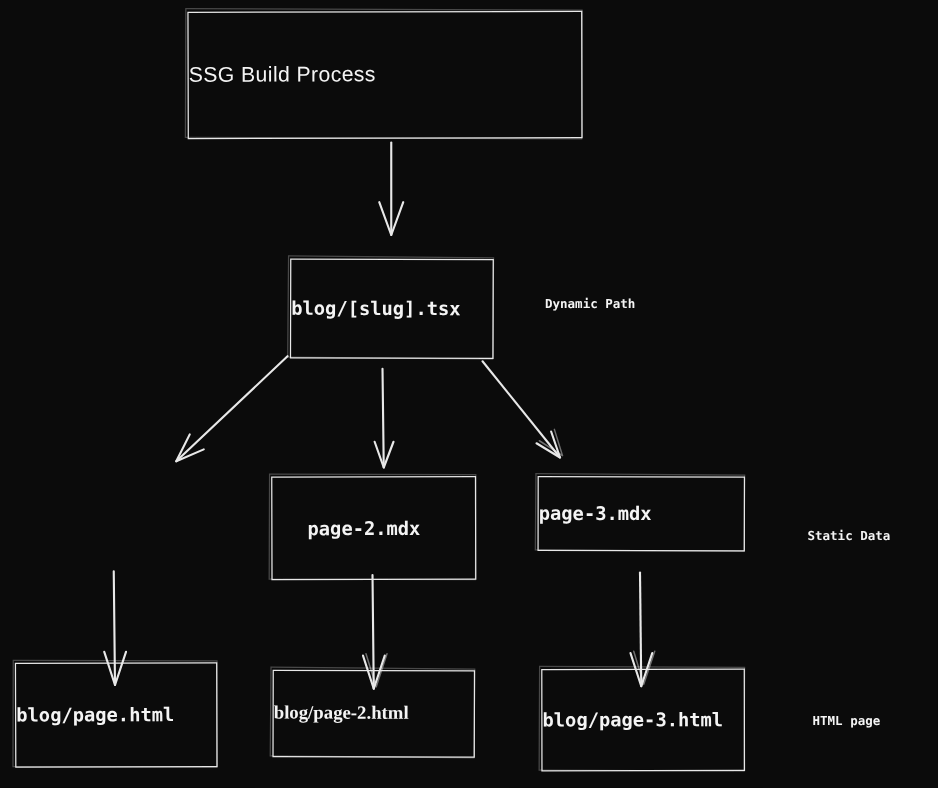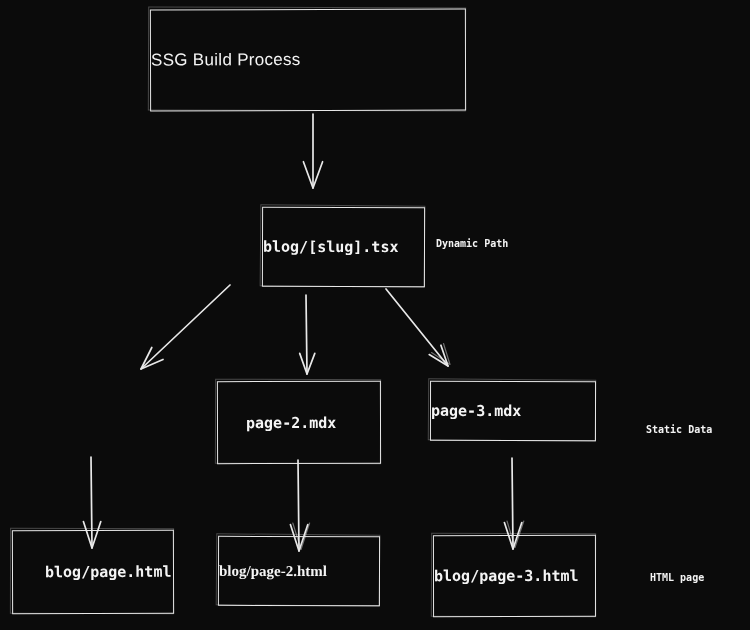--- a/index.html
+++ b/index.html
@@ -30,25 +30,25 @@
   }
   
   .node::before{
     content:"";position:absolute;inset:-3px -1px -1px -3px;
     border:1px solid rgba(232,232,232,.28);
     transform:rotate(.35deg);
     pointer-events:none;
   }
   .n-root{left:150px;top:9px;width:316px;height:102px;transform:rotate(-.15deg);
     font-family:"Liberation Sans","DejaVu Sans",sans-serif;font-size:17px;font-weight:400;letter-spacing:.3px;}
-  .n-slug {left:232px;top:207px;width:163px;height:80px;transform:rotate(.15deg);margin-left:30px;}
+  .n-slug {left:232px;top:207px;width:163px;height:80px;transform:rotate(.15deg);}
   .n-page1{left:8px;  top:373px;width:166px;height:85px;transform:rotate(.2deg);}
   .n-page2{left:217px;top:381px;width:164px;height:83px;transform:rotate(-.15deg);padding-left:28px;}
   .n-page3{left:430px;top:381px;width:166px;height:60px;transform:rotate(.1deg);}
-  .n-html1{left:12px; top:530px;width:162px;height:84px;transform:rotate(-.2deg);padding-left:32px;}
+  .n-html1{left:12px; top:530px;width:162px;height:84px;transform:rotate(-.2deg);}
   .n-html2{left:218px;top:536px;width:162px;height:70px;transform:rotate(.15deg);font-family:Liberation Serif, serif;}
   .n-html3{left:433px;top:535px;width:163px;height:82px;transform:rotate(-.1deg);}
 
   .annotation{
     position:absolute;
     color:var(--text);
     font-size:10px;font-weight:700;
     white-space:nowrap;
   }
   .a-dynamic{left:436px;top:238px;}

